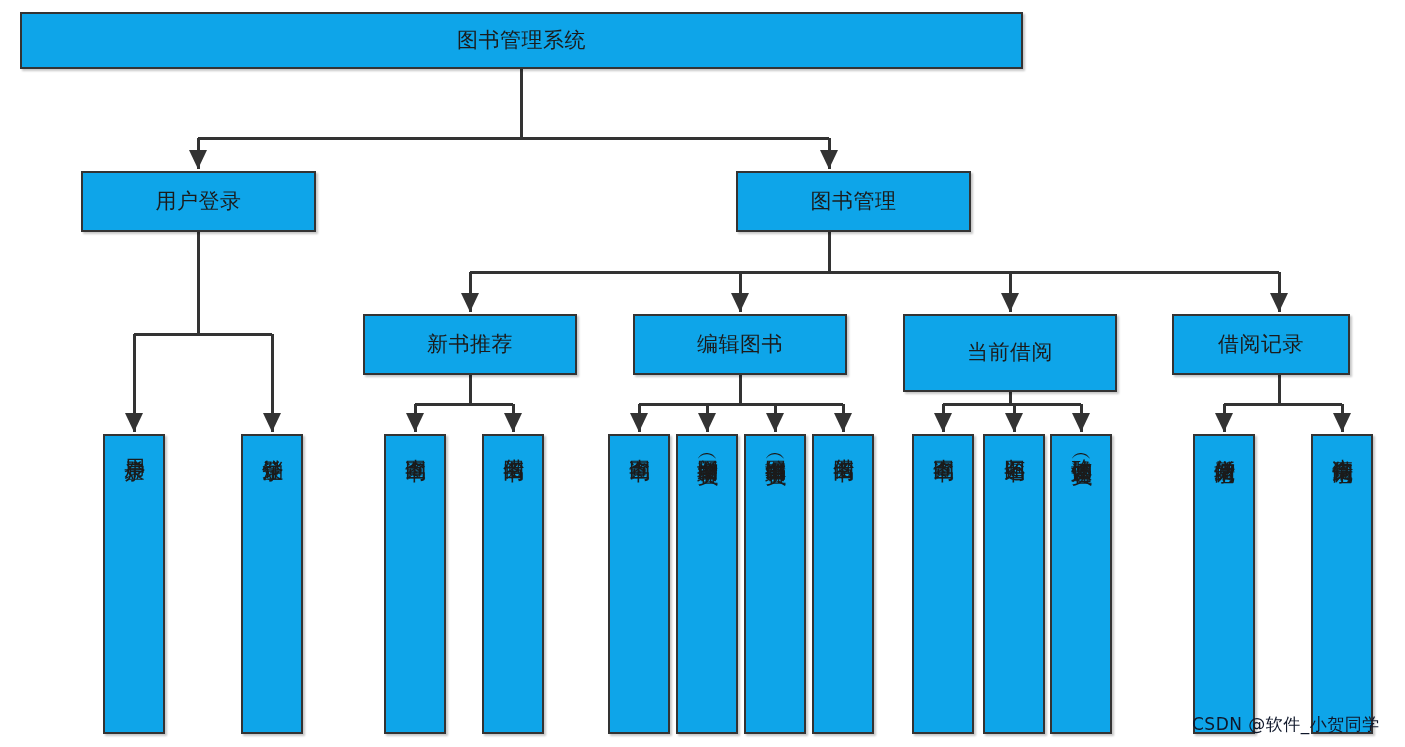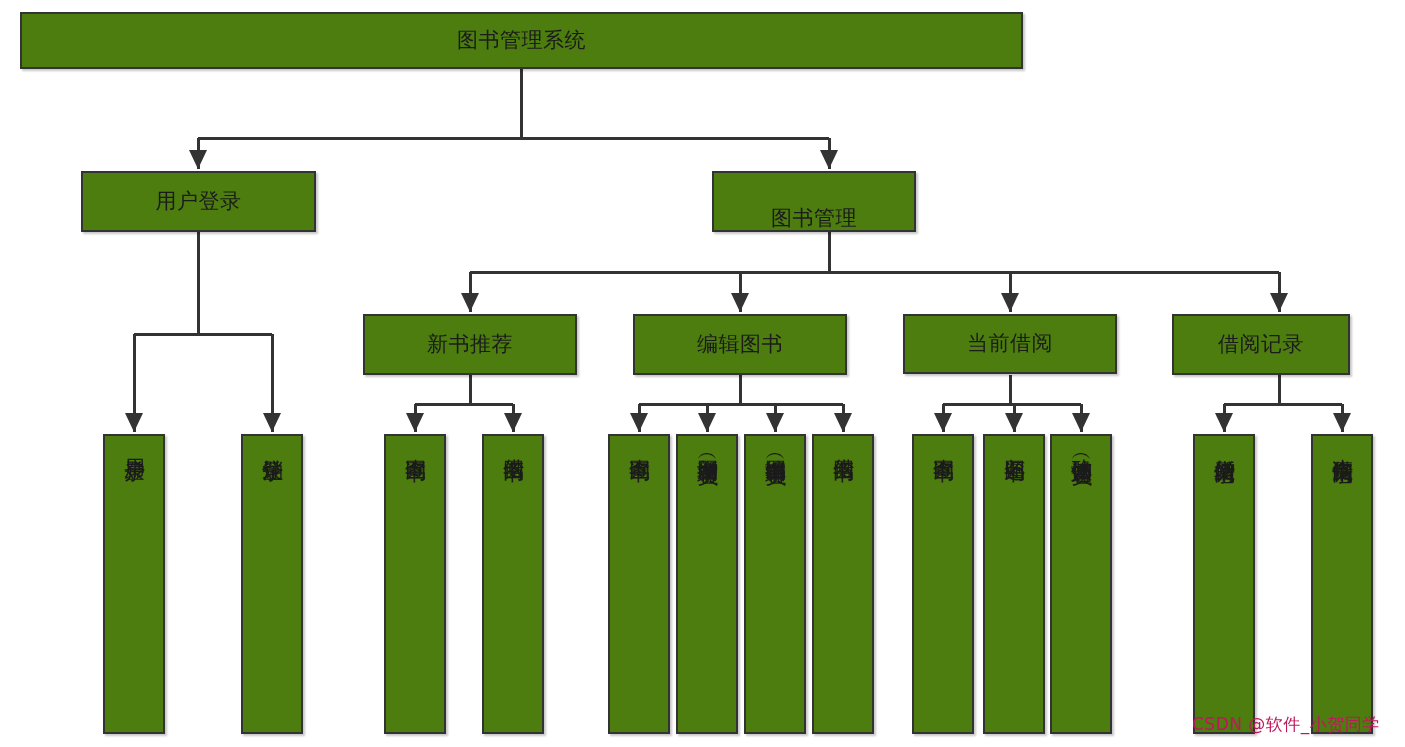--- a/index.html
+++ b/index.html
@@ -17,21 +17,21 @@
   #diagram-root {
     position: absolute;
     left: 0;
     top: 0;
     width: 1405px;
     height: 747px;
   }
   .node-box {
     position: absolute;
     box-sizing: border-box;
-    background: #4d7c0f;
+    background: #0ea5e9;
     border: 2px solid #333333;
     box-shadow: 2px 2px 2px rgba(0,0,0,0.22);
     display: flex;
     align-items: center;
     justify-content: center;
   }
   .node-label-h {
     font-size: 21px;
     color: #1b1b1b;
     line-height: 1.1;
@@ -60,21 +60,21 @@
     top: 0;
     width: 1405px;
     height: 747px;
     pointer-events: none;
   }
   #watermark {
     position: absolute;
     left: 1192px;
     top: 713px;
     font-size: 17px;
-    color: #be185d;
+    color: #0f172a;
     white-space: nowrap;
     letter-spacing: 0.5px;
   }
 </style>
 </head>
 <body>
 
 <div id="diagram-root">
 
   <svg id="connector-layer" viewBox="0 0 1405 747" width="1405" height="747">
@@ -146,30 +146,30 @@
       </g>
     </svg>
 
   <div id="node-layer">
       <div class="node-box" style="left: 20px; top: 12px; width: 1003px; height: 57px;">
         <span class="node-label-h">图书管理系统</span>
       </div>
       <div class="node-box" style="left: 81px; top: 171px; width: 235px; height: 61px;">
         <span class="node-label-h">用户登录</span>
       </div>
-      <div class="node-box" style="left: 712px; top: 171px; width: 204px; height: 61px; align-items: flex-end;">
+      <div class="node-box" style="left: 736px; top: 171px; width: 235px; height: 61px;">
         <span class="node-label-h">图书管理</span>
       </div>
       <div class="node-box" style="left: 363px; top: 314px; width: 214px; height: 61px;">
         <span class="node-label-h">新书推荐</span>
       </div>
       <div class="node-box" style="left: 633px; top: 314px; width: 214px; height: 61px;">
         <span class="node-label-h">编辑图书</span>
       </div>
-      <div class="node-box" style="left: 903px; top: 314px; width: 214px; height: 60px;">
+      <div class="node-box" style="left: 903px; top: 314px; width: 214px; height: 78px;">
         <span class="node-label-h">当前借阅</span>
       </div>
       <div class="node-box" style="left: 1172px; top: 314px; width: 178px; height: 61px;">
         <span class="node-label-h">借阅记录</span>
       </div>
       <div class="node-box leaf-box" style="left: 103px; top: 434px; width: 62px; height: 300px;">
         <span class="node-label-v">用户登录</span>
       </div>
       <div class="node-box leaf-box" style="left: 241px; top: 434px; width: 62px; height: 300px;">
         <span class="node-label-v">注销登录</span>

